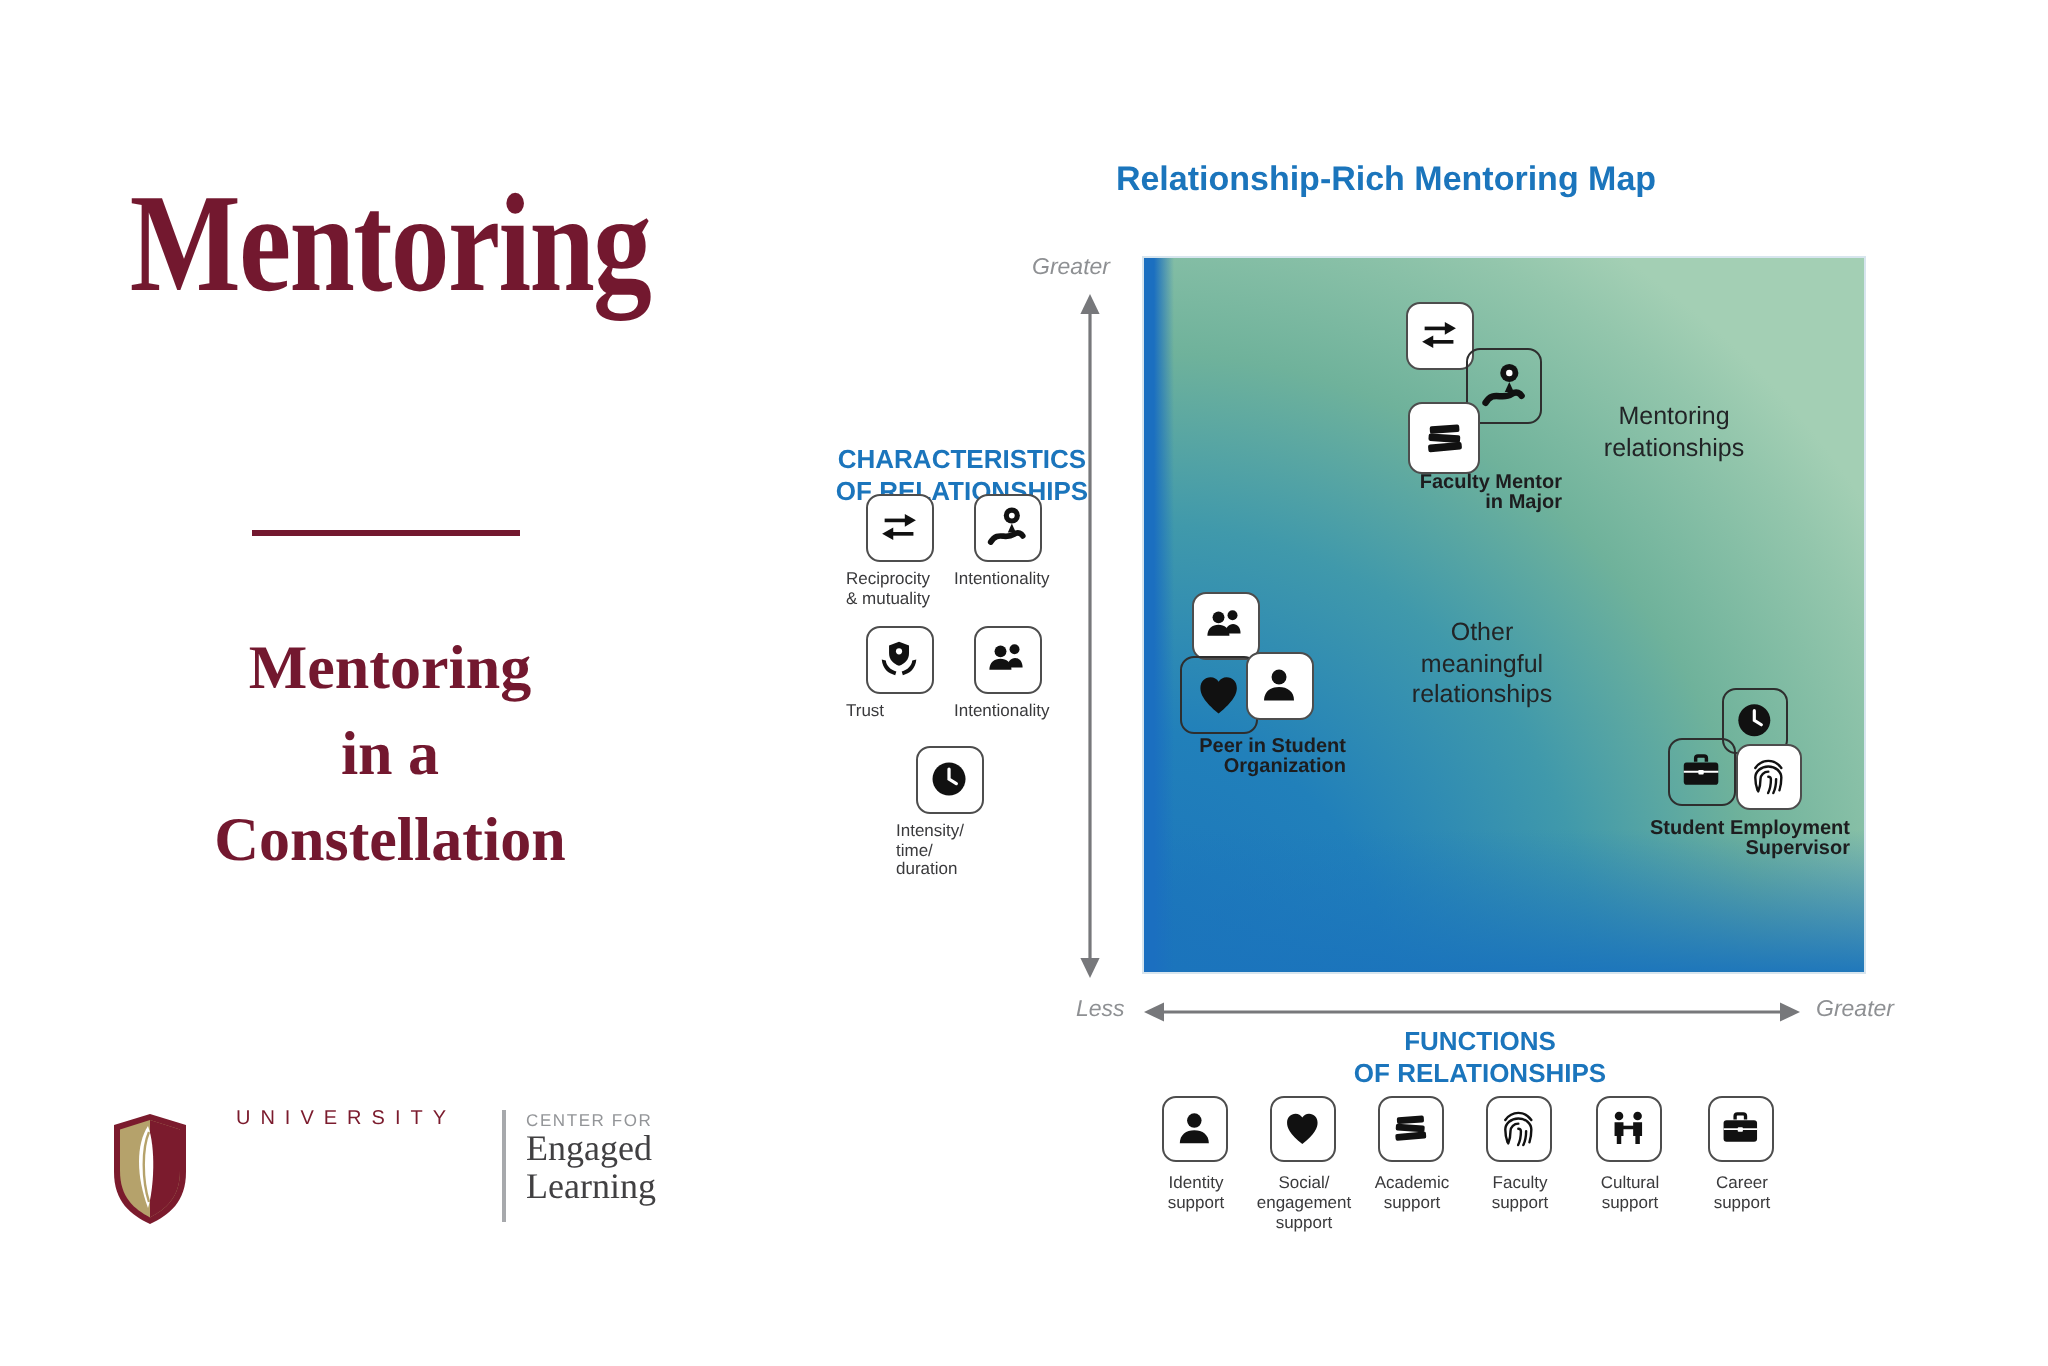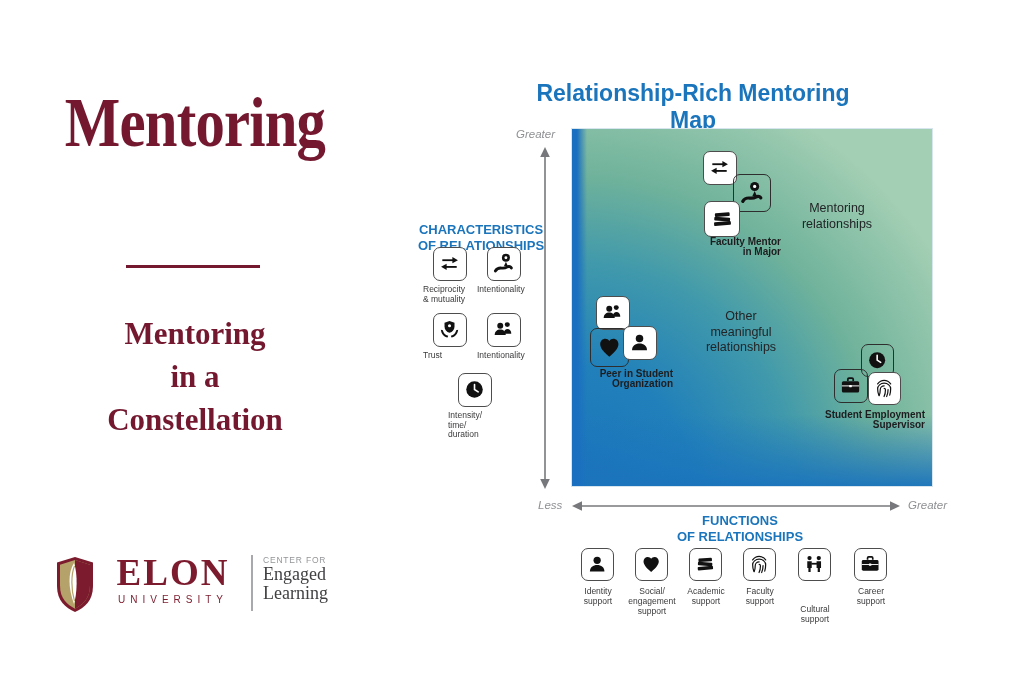--- a/index.html
+++ b/index.html
@@ -27,21 +27,21 @@
   .logo-elon .word{font-family:"Liberation Serif",serif;font-weight:bold;font-size:37px;
                    line-height:40px;color:#7b1b2d;letter-spacing:2px;}
   .logo-elon .univ{font-size:10px;letter-spacing:5px;color:#7b1b2d;margin-top:1px;}
   .logo-sep{position:absolute;left:196px;top:2px;width:2px;height:56px;background:#a7a9ac;}
   .logo-cel{position:absolute;left:208px;top:2px;width:110px;}
   .logo-cel .cfor{font-size:8.5px;letter-spacing:.8px;color:#939598;}
   .logo-cel .cname{font-family:"Liberation Serif",serif;font-size:18px;line-height:19px;color:#414042;}
 
   
   .map-title{position:absolute;left:528px;top:80px;width:330px;text-align:center;
-             font-size:23px;font-weight:bold;color:#1b75bc;}
+             font-size:17px;font-weight:bold;color:#1b75bc;}
 
   .map-canvas{position:absolute;left:571px;top:128px;width:362px;height:359px;
       border:1px solid #d7e5ee;box-sizing:border-box;
       background:
         linear-gradient(to right,#1b6fc0 0px,#1b6fc0 5px,rgba(27,111,192,0) 15px),
         linear-gradient(to top,rgba(27,116,188,.95) 0%,rgba(27,116,188,0) 20%),
         radial-gradient(circle 430px at 0% 100%,#1b74bc 0%,#2180ba 28%,#4099ab 52%,#6fb29b 72%,#93c6ac 92%,#a3cfb4 100%);}
 
   .region-label{position:absolute;text-align:center;color:#222426;font-size:12.5px;
                 line-height:15.5px;white-space:pre-line;}
@@ -85,21 +85,20 @@
 
     <div class="logo">
       <svg class="logo-shield" viewBox="0 0 40 57">
         <path d="M20 1 L38 6.5 V30 C38 45 29.5 51.5 20 56 C10.5 51.5 2 45 2 30 V6.5 z" fill="#7b1b2d"></path>
         <path d="M20 4 L35 8.7 V29.5 C35 42.8 27.8 48.6 20 52.7 C12.2 48.6 5 42.8 5 29.5 V8.7 z" fill="#b5a26b"></path>
         <path d="M20 4 L35 8.7 V29.5 C35 42.8 27.8 48.6 20 52.7 z" fill="#7b1b2d"></path>
         <path d="M19 7 C13 16 13 32 19 48 C22 38 23 18 19 7 z" fill="#ffffff"></path>
         <path d="M19.5 10 C16 18 16 34 19.5 45" stroke="#b5a26b" stroke-width="1.2" fill="none"></path>
       </svg>
       <div class="logo-elon">
-        <div class="word">ELON</div>
         <div class="univ">UNIVERSITY</div>
       </div>
       <div class="logo-sep"></div>
       <div class="logo-cel">
         <div class="cfor">CENTER FOR</div>
         <div class="cname">Engaged</div>
         <div class="cname">Learning</div>
       </div>
     </div>
   </div>
@@ -320,18 +319,18 @@
 
   <div class="fn-label" style="left:570px;top:586px;width:56px;">Identity
 support</div>
   <div class="fn-label" style="left:623px;top:586px;width:58px;">Social/
 engagement
 support</div>
   <div class="fn-label" style="left:678px;top:586px;width:56px;">Academic
 support</div>
   <div class="fn-label" style="left:732px;top:586px;width:56px;">Faculty
 support</div>
-  <div class="fn-label" style="left:787px;top:604px;width:56px;">Cultural
+  <div class="fn-label" style="left:787px;top:586px;width:56px;">Cultural
 support</div>
   <div class="fn-label" style="left:843px;top:586px;width:56px;">Career
 support</div>
 
 </div>
 
 </body></html>

